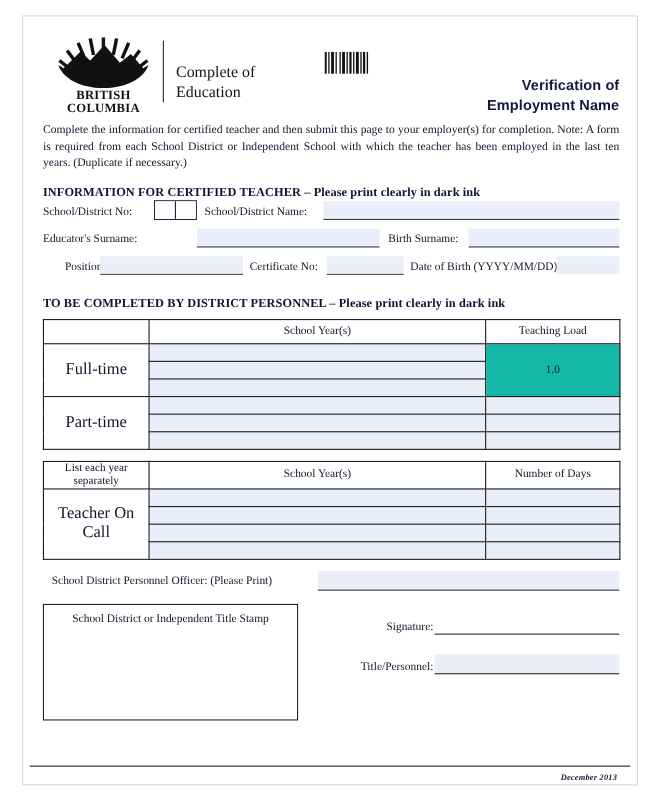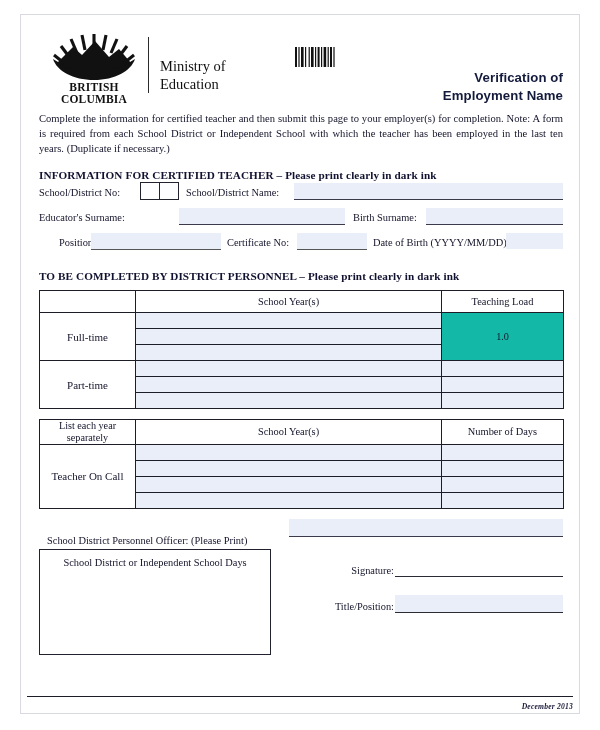--- a/index.html
+++ b/index.html
@@ -42,44 +42,44 @@
   .fld.thin{border-bottom:1px solid #555;}
   .twobox{position:absolute;top:1px;display:flex;border:1.6px solid #22222e;background:#fff;}
   .twobox i{display:block;width:18px;height:16px;background:#fdfdff;}
   .twobox i+i{border-left:1.4px solid #22222e;}
 
   
   .tbl{margin:8px 6px 0 6px;border:1.5px solid #1d1d28;border-collapse:collapse;width:524px;
        table-layout:fixed;}
   .tbl td,.tbl th{border:1px solid #1d1d28;padding:0;margin:0;}
   .tbl th{font-weight:400;font-size:10.4px;text-align:center;height:21px;background:#fff;color:#14142b;}
-  .tbl .rowlabel{text-align:center;font-size:11px;background:#fff;color:#14142b;}
+  .tbl .rowlabel{text-align:center;font-size:15px;background:#fff;color:#14142b;}
   .tbl .fillcell{background:#eaeef8;height:15px;}
   .tbl .loadcell{text-align:center;font-size:10.2px;background:#14b8a6;color:#14142b;}
   .tbl .hdr-blank{background:#fff;}
   .tbl .twoline{font-size:10.2px;line-height:1.16;}
 
   
   .officer{position:relative;margin:10px 6px 0 6px;height:24px;}
-  .officer .lbl{top:16px;text-align:center;}
+  .officer .lbl{top:4px;text-align:center;}
   .officer .fld{left:250px;right:0;width:auto;top:0;height:17px;}
 
   
   .bottom{position:relative;margin:6px 6px 0 6px;height:110px;}
   .stamp{position:absolute;left:0;top:0;width:230px;height:104px;border:1.6px solid #22222e;
          background:#fff;}
   .stamp span{display:block;text-align:center;font-size:10.4px;margin-top:7px;color:#14142b;}
   .sigrow{position:absolute;right:0;height:28px;width:290px;}
   .sigrow .slbl{position:absolute;right:169px;top:8px;font-size:10.4px;white-space:nowrap;color:#14142b;}
   .sigrow .sfld{position:absolute;left:122px;right:0;top:2px;height:17px;background:#eaeef8;
       border-bottom:1.5px solid #2b2b36;}
   .sigrow.blank .sfld{background:#fff;}
 
   .footline{position:absolute;left:6px;right:6px;bottom:16px;border-top:1.6px solid #1d1d28;}
-  .stampdate{position:absolute;right:6px;bottom:2px;font-size:7.6px;font-style:italic;
+  .stampdate{position:absolute;right:18px;bottom:2px;font-size:7.6px;font-style:italic;
       font-weight:700;color:#1a1a3a;letter-spacing:.2px;}
 </style>
 </head>
 <body>
 
 <div class="page">
  <div class="sheet">
   <div class="inner">
 
    <div class="header">
@@ -102,21 +102,21 @@
              <line x1="73" y1="30" x2="83" y2="22"></line>
            </g>
          </svg>
          <div class="crest-words">
            <div>BRITISH</div>
            <div>COLUMBIA</div>
          </div>
        </div>
        <div class="vrule"></div>
        <div class="ministry">
-         <div>Ministry of</div>
+         <div>Complete of</div>
          <div>Education</div>
        </div>
      </div>
 
      <div class="barcode">
        <svg width="42" height="22" viewBox="0 0 42 22" aria-hidden="true">
          <g fill="#111">
            <rect x="0" y="0" width="2" height="20"></rect>
                 <rect x="3.4" y="0" width="1.2" height="20"></rect>
            <rect x="6" y="0" width="2.6" height="20"></rect>
@@ -251,29 +251,29 @@
      </tbody>
    </table>
 
    <div class="officer">
      <span class="lbl" style="left:8px;">School District Personnel Officer: (Please Print)</span>
      <span class="fld"></span>
    </div>
 
    <div class="bottom">
      <div class="stamp">
-       <span>School District or Independent School Days</span>
+       <span>School District or Independent Title Stamp</span>
      </div>
 
      <div class="sigrow blank" style="top:8px;text-align:center;">
        <span class="slbl">Signature:</span>
        <span class="sfld"></span>
      </div>
      <div class="sigrow" style="top:44px;">
-       <span class="slbl">Title/Position:</span>
+       <span class="slbl">Title/Personnel:</span>
        <span class="sfld"></span>
      </div>
    </div>
 
   </div>
 
   <div class="footline"></div>
   <div class="stampdate">December 2013</div>
  </div>
 </div>

